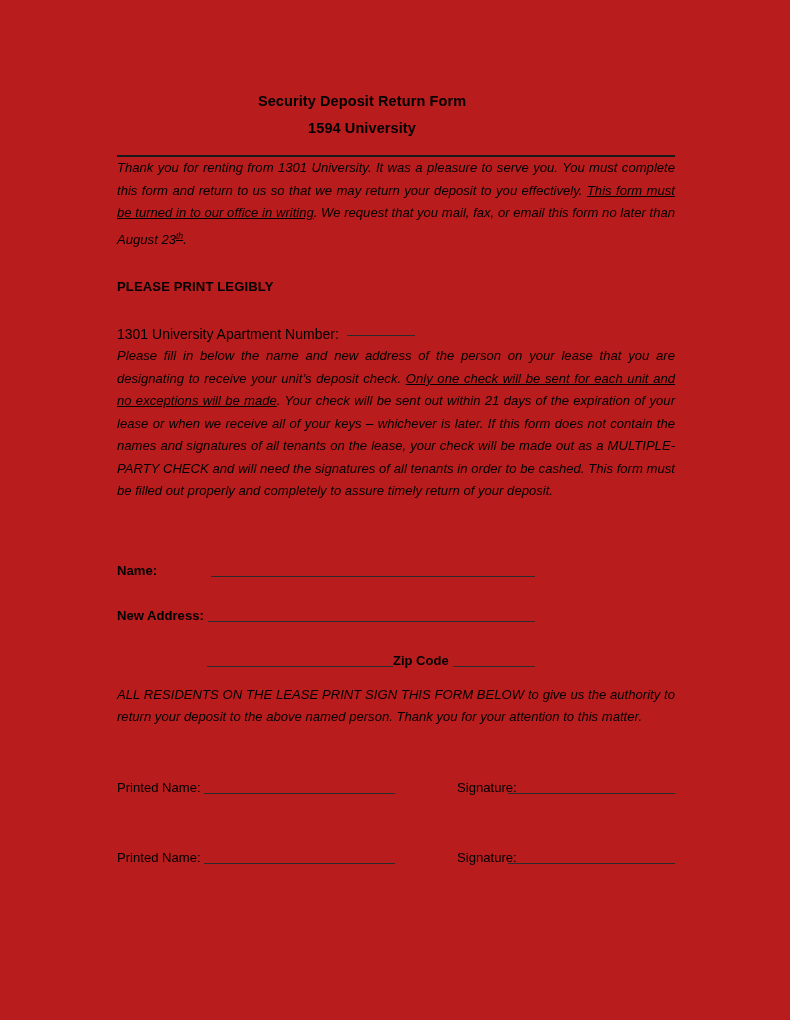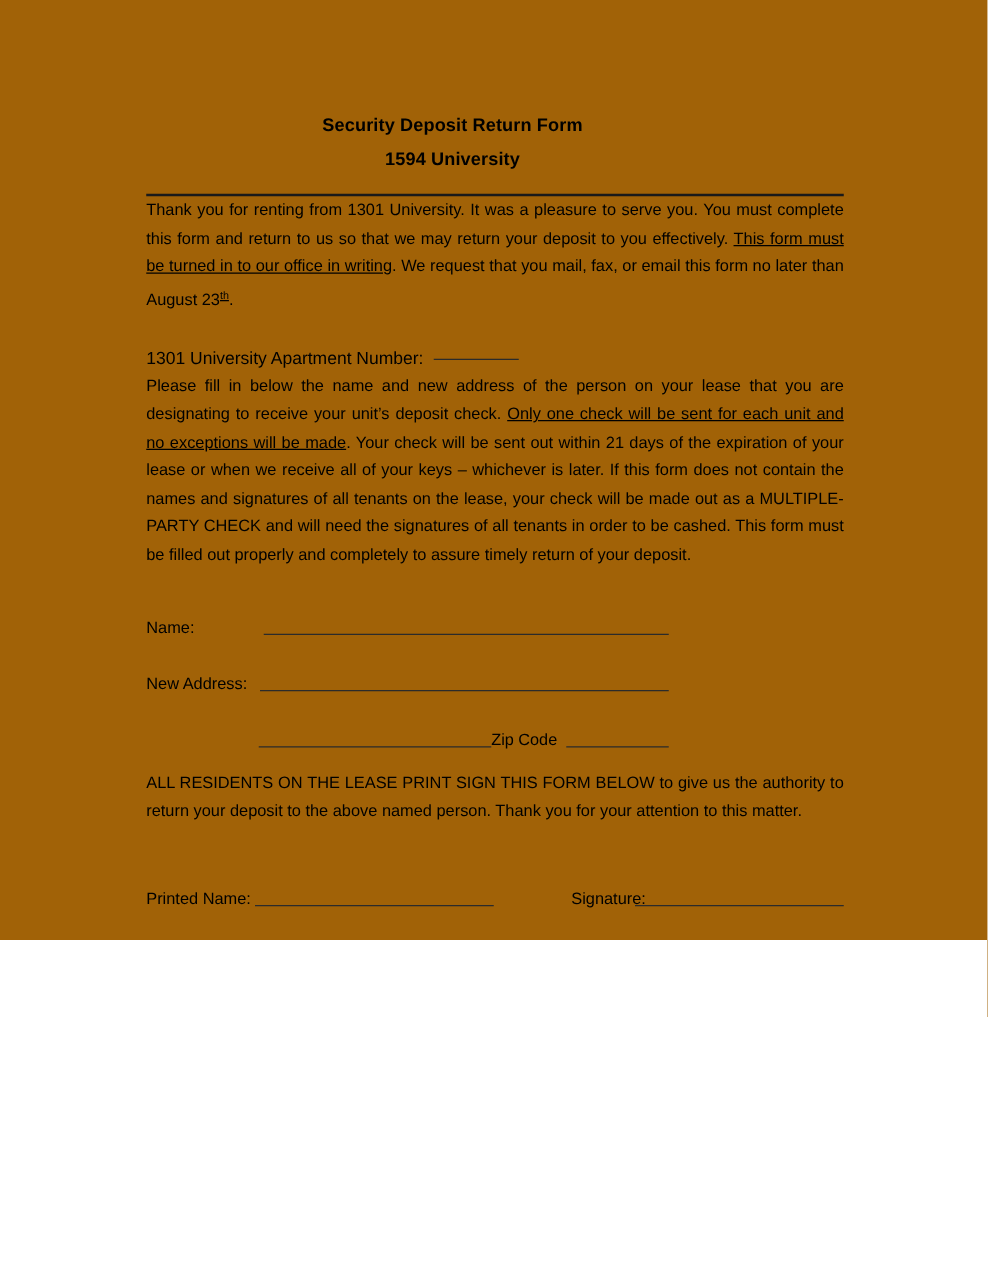--- a/index.html
+++ b/index.html
@@ -7,22 +7,22 @@
     padding: 0;
     background: #ffffff;
   }
   body {
     font-family: "Liberation Sans", sans-serif;
     color: #000000;
   }
   .page {
     position: relative;
     width: 790px;
-    height: 752px;
-    background: #a16207;
+    height: 1020px;
+    background: #b91c1c;
     overflow: hidden;
     box-sizing: border-box;
   }
   .content {
     position: absolute;
     left: 117px;
     top: 0;
     width: 558px;
   }
 
@@ -45,20 +45,21 @@
     border-top: 2.4px solid #1a1a1a;
   }
 
   
   p.para {
     margin: 0;
     font-size: 13.1px;
     line-height: 22.5px;
     text-align: justify;
     text-justify: inter-word;
+    font-style: italic;
   }
   .para-intro { margin-top: 21px; }
   .para-main  { margin-top: 30px; }
   .para-close {
     margin-top: 26px;
     text-align: left;
   }
   .u { text-decoration: underline; }
   .sup {
     font-size: 8.6px;
@@ -82,21 +83,21 @@
   }
   .apt-blank {
     display: inline-block;
     width: 68px;
     border-bottom: 1.1px solid #2b2b2b;
     margin-left: 8px;
     vertical-align: 3px;
   }
 
   
-  .field-block { margin-top: 36px; }
+  .field-block { margin-top: 57px; font-weight: bold; }
   .field-row {
     position: relative;
     height: 45px;
     font-size: 13.1px;
     line-height: 22.5px;
   }
   .field-label {
     position: absolute;
     left: 0;
     top: 0;
@@ -185,20 +186,21 @@
   <div class="content">
 
     <div class="title-block">
       <div class="title-line">Security Deposit Return Form</div>
       <div class="title-line">1594 University</div>
     </div>
     <div class="header-rule"></div>
 
     <p class="para para-intro"><span>Thank you for renting from 1301 University.  It was a pleasure to serve you.  You must complete this form and return to us so that we may return your deposit to you effectively.  </span><span class="u">This form must be turned in to our office in writing</span><span>.  We request that you mail, fax, or email this form no later than August 23</span><span class="sup">th</span><span>.</span></p>
 
+    <div class="legibly">PLEASE PRINT LEGIBLY</div>
 
     <div class="apt-row"><span>1301 University Apartment Number:</span><span class="apt-blank"></span></div>
 
     <p class="para para-main"><span>Please fill in below the name and new address of the person on your lease that you are designating to receive your unit’s deposit check.  </span><span class="u">Only one check will be sent for each unit and no exceptions will be made</span><span>.  Your check will be sent out within 21 days of the expiration of your lease or when we receive all of your keys – whichever is later.  If this form does not contain the names and signatures of all tenants on the lease, your check will be made out as a MULTIPLE-PARTY CHECK and will need the signatures of all tenants in order to be cashed.  This form must be filled out properly and completely to assure timely return of your deposit.</span></p>
 
     <div class="field-block">
 
       <div class="field-row">
         <span class="field-label">Name:</span>
         <span class="field-line line-name"></span>

